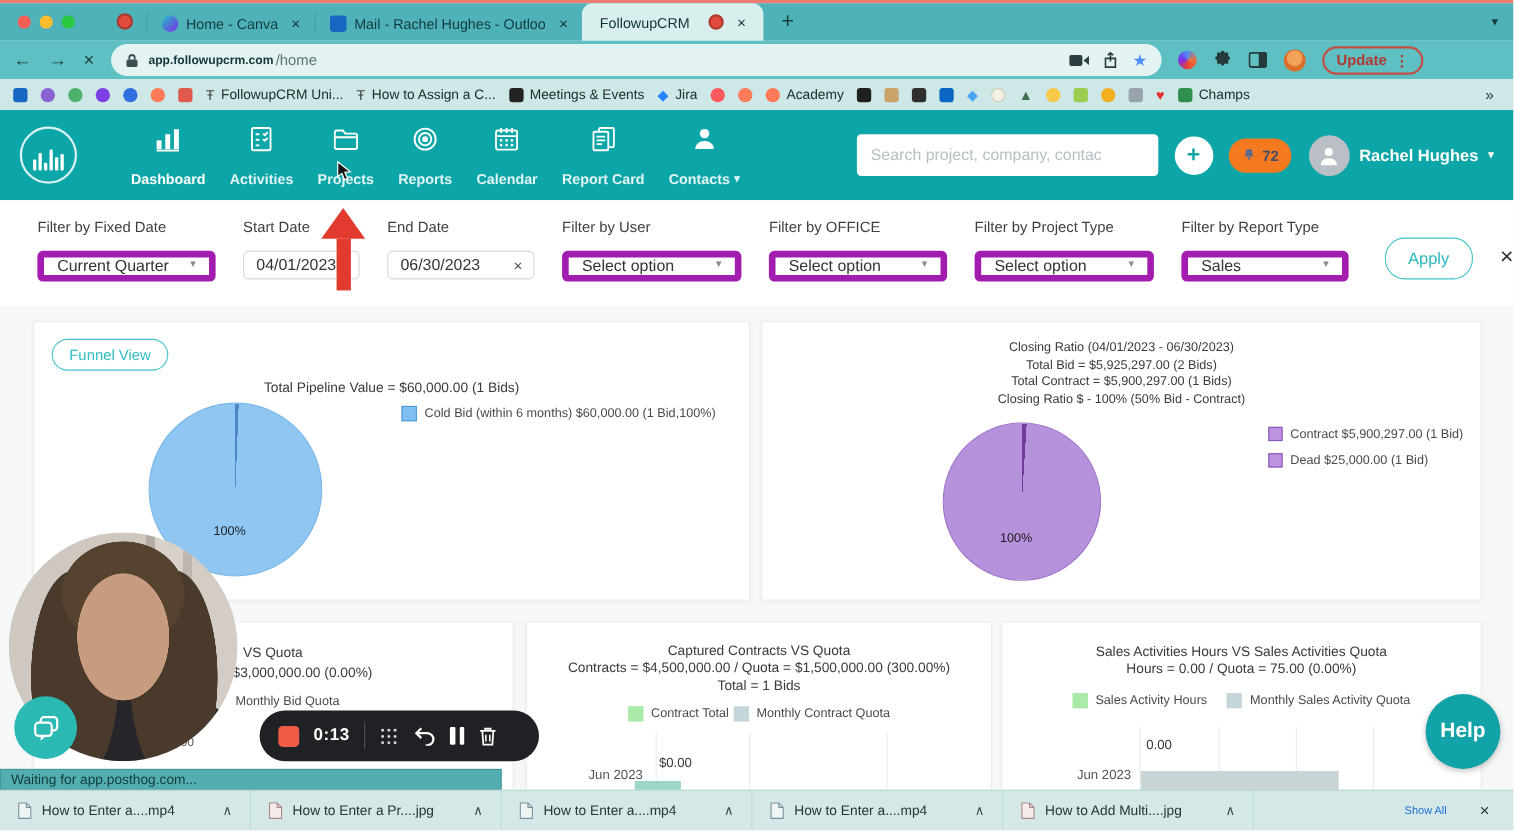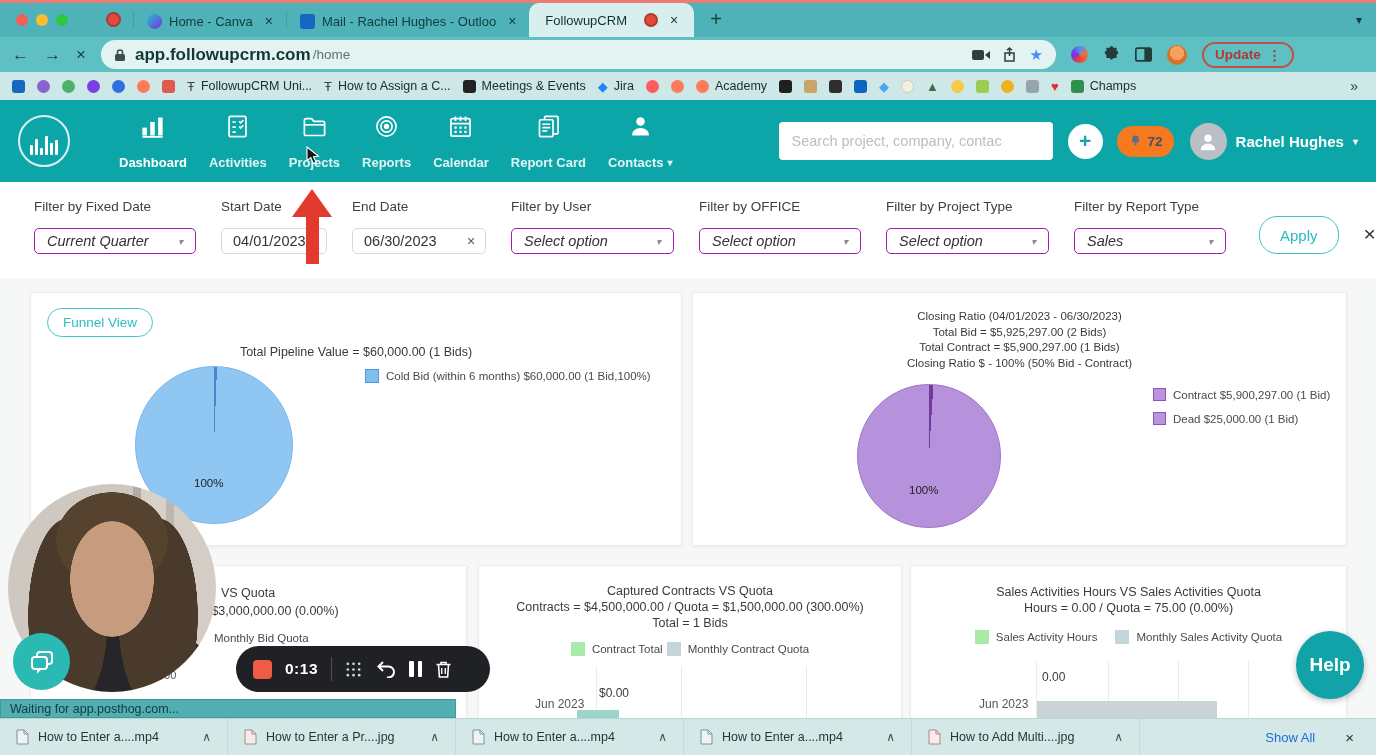--- a/index.html
+++ b/index.html
@@ -20,21 +20,21 @@
   .tab .ttitle{white-space:nowrap;overflow:hidden;max-width:180px;}
   .tab .tclose{font-size:14px;color:#12393a;margin-left:5px;}
   .tab.active{background:#d9efee;border-radius:10px 10px 0 0;height:34px;color:#0e3435;padding:0 16px;}
   .tab .trec{width:10px;height:10px;border-radius:50%;background:#e14b3e;border:2px solid #b23a31;margin-left:10px;}
   .newtab{font-size:20px;color:#17403f;margin:0 0 8px 16px;line-height:1;}
   .winchev{position:absolute;right:14px;bottom:10px;color:#123d3f;font-size:12px;}
   .toolbar{height:35px;background:#5fc0c4;display:flex;align-items:center;padding:0 12px;gap:15px;}
   .navbtn{font-size:17px;color:#1b3e3f;line-height:1;}
   .urlpill{width:955px;height:29px;background:#e2f3f2;border-radius:15px;display:flex;align-items:center;
            padding:0 13px;gap:9px;box-sizing:border-box;}
-  .url{font-size:17px;color:#143637;font-weight:700;}
+  .url{font-size:11px;color:#143637;font-weight:700;}
   .urlpath{font-size:13.5px;color:#5d7475;}
   .pillicons{margin-left:auto;display:flex;align-items:center;gap:13px;}
   .star{color:#4d8df7;font-size:15px;}
   .extspin{width:17px;height:17px;border-radius:50%;background:conic-gradient(#4d8df7,#e8743a,#ea4335,#7d2ae8,#4d8df7);}
   .toolava{width:20px;height:20px;border-radius:50%;background:radial-gradient(circle at 50% 40%,#f2a25a 0 45%,#d96f2a 46%);}
   .update{display:flex;align-items:center;gap:7px;border:2px solid #c14f44;border-radius:15px;padding:3px 11px;
           color:#b03a31;font-weight:700;font-size:13.5px;}
   .bookbar{height:28px;background:#cde8e7;display:flex;align-items:center;gap:12px;padding:0 12px;
            font-size:12.5px;color:#212e2d;overflow:hidden;}
   .bico{width:13px;height:13px;border-radius:3px;flex:none;display:inline-block;}
@@ -59,22 +59,22 @@
         display:flex;align-items:center;justify-content:center;margin-left:15px;flex:none;}
   .badge{margin-left:14px;height:31px;border-radius:16px;background:#f4791f;display:flex;align-items:center;
          gap:5px;padding:0 11px;flex:none;}
   .bcount{font-weight:700;color:#474d66;font-size:13.5px;}
   .userchip{display:flex;align-items:center;gap:9px;margin-left:16px;color:#fff;font-weight:700;font-size:15px;flex:none;}
   .uavatar{width:37px;height:37px;border-radius:50%;background:#b9bfc4;display:flex;align-items:center;justify-content:center;overflow:hidden;}
   
   .filters{background:#fff;padding:17px 34px 24px;display:flex;gap:25px;position:relative;height:96px;box-sizing:border-box;}
   .fgroup{display:flex;flex-direction:column;gap:14px;}
   .flabel{font-size:13.5px;color:#3f3f3f;}
-  .fselect{height:37px;border:1px solid #a21caf;border-radius:5px;display:flex;align-items:center;
-           justify-content:space-between;padding:0 12px;font-size:14.5px;color:#333;background:#fff;box-sizing:border-box;font-style:italic;}
+  .fselect{height:37px;border:6px solid #a21caf;border-radius:5px;display:flex;
+           justify-content:space-between;padding:0 12px;font-size:14.5px;color:#333;background:#fff;box-sizing:border-box;}
   .fcaret{color:#8a8a8a;font-size:10px;margin-left:8px;}
   .w160{width:162px;}.w165{width:163px;}.w150{width:152px;}
   .datebox{height:37px;border:1px solid #d9d9d9;border-radius:5px;display:flex;align-items:center;box-sizing:border-box;background:#fff;}
   .datebox input{border:none;outline:none;font-size:14.5px;color:#333;font-family:inherit;padding:0 11px;width:82px;background:transparent;}
   .endx{width:28px;text-align:center;color:#555;font-size:14px;}
   .applywrap{display:flex;align-items:flex-end;margin-left:8px;}
   .applybtn{height:36px;border:1.5px solid #3fc3c8;border-radius:18px;color:#2cb9bf;font-size:15px;
             padding:0 20px;background:#fff;display:flex;align-items:center;}
   .fclose{margin-left:auto;align-self:center;font-size:21px;color:#2e2e2e;margin-top:14px;padding-right:12px;}
   
@@ -142,21 +142,21 @@
              box-sizing:border-box;display:flex;align-items:center;padding:0 9px;font-size:12.5px;color:#123b3c;z-index:35;}
   .helpbtn{position:absolute;left:1296px;top:631px;width:68px;height:68px;border-radius:50%;background:#11a3a7;
            color:#fff;display:flex;align-items:center;justify-content:center;font-size:19px;font-weight:700;
            z-index:45;box-shadow:0 2px 6px rgba(0,0,0,.25);}
   
   .downloads{position:absolute;left:0;bottom:0;width:1376px;height:37px;background:#d3e8e7;border-top:1px solid #b7d6d4;
              display:flex;align-items:center;z-index:50;box-sizing:border-box;}
   .dfile{height:100%;display:flex;align-items:center;gap:9px;padding:18px 16px;border-right:1px solid #bedbd9;
          font-size:12.5px;color:#263736;width:228px;box-sizing:border-box;}
   .dchev{color:#3e4f4e;font-size:12px;margin-left:auto;}
-  .showall{margin-left:auto;color:#1a6fd4;font-size:13px;padding-right:30px;}
+  .showall{margin-left:auto;color:#1a6fd4;font-size:10px;padding-right:30px;}
   .dclose{color:#273434;font-size:15px;padding-right:22px;}
 </style>
 </head>
 <body>
 
 <div class="stage">
 
   <div class="redline"></div>
   <div class="tabstrip">
     <div class="lights">

